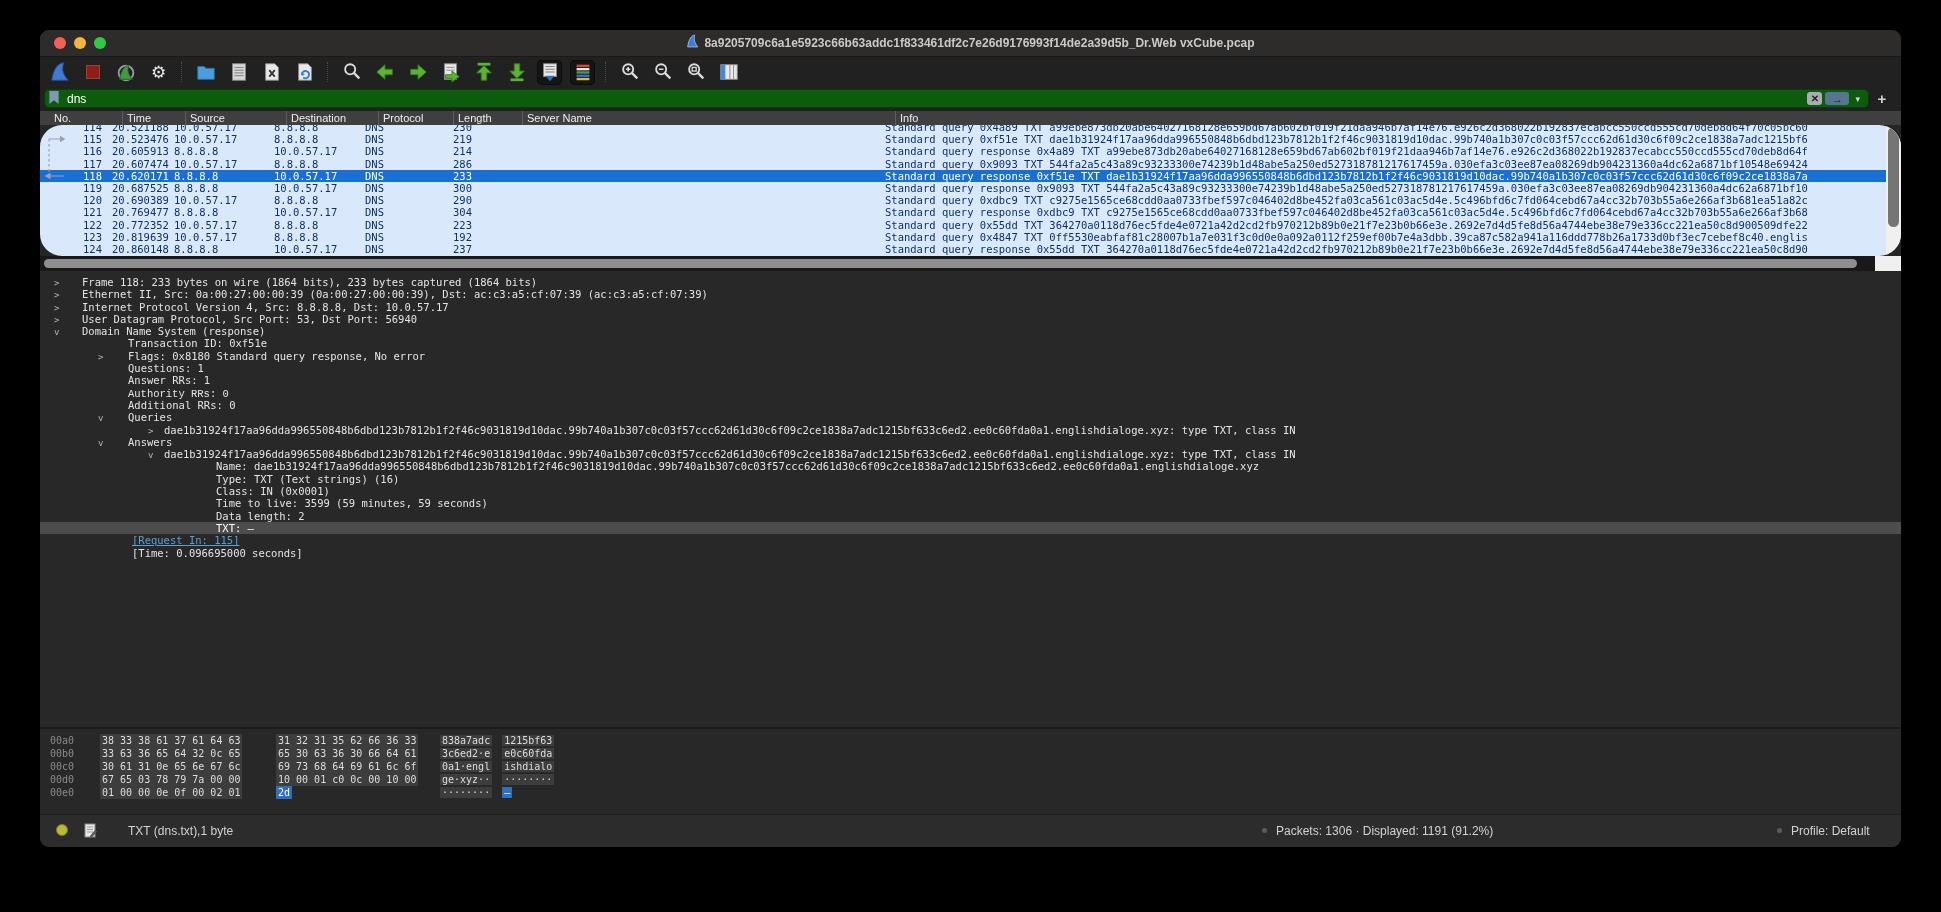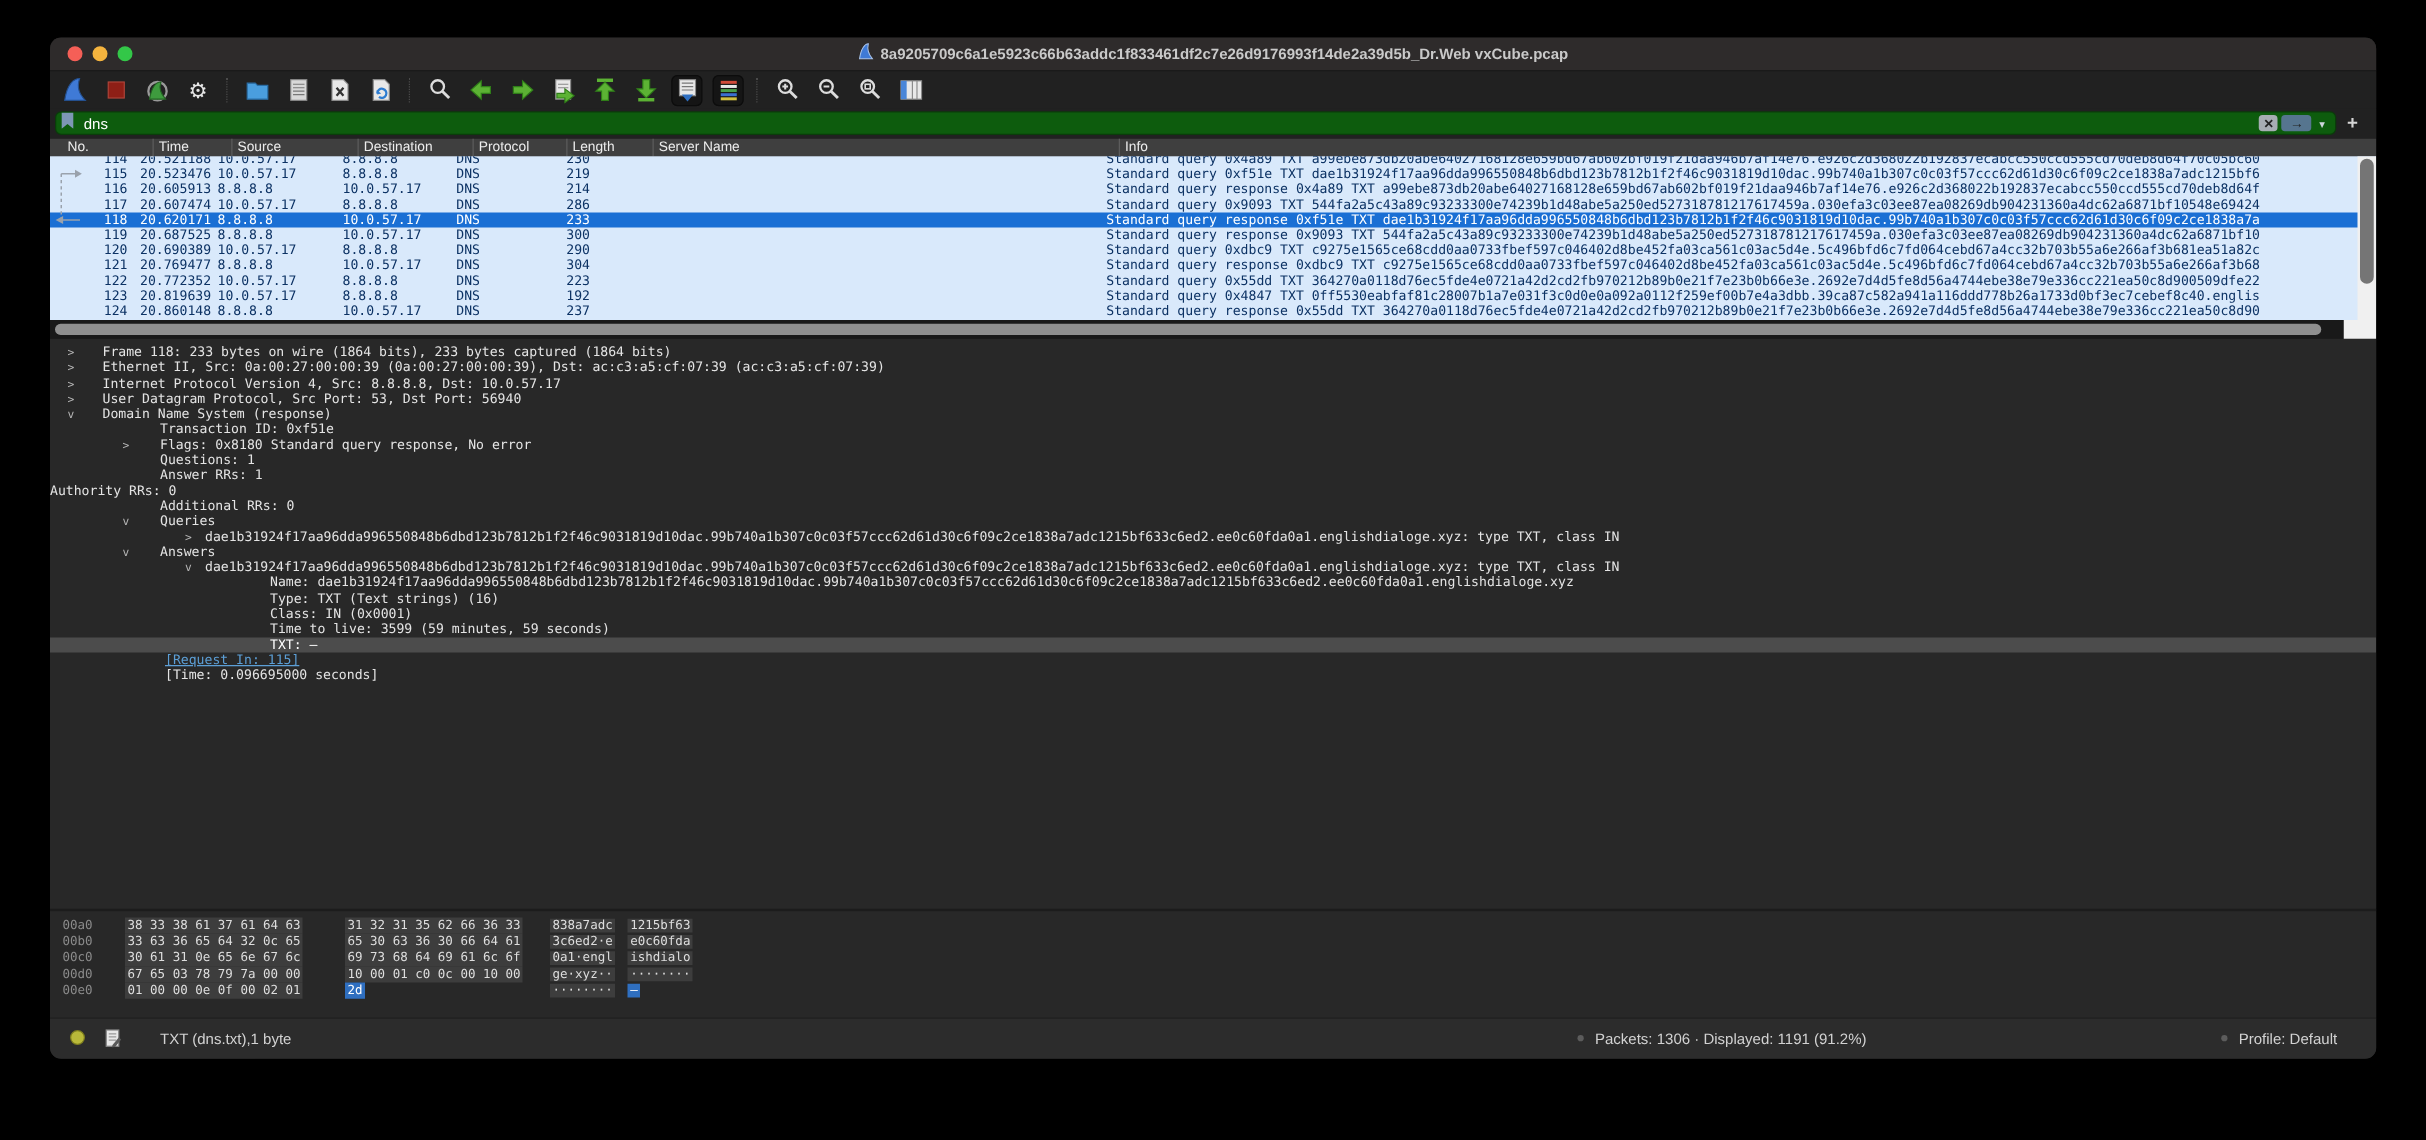--- a/index.html
+++ b/index.html
@@ -31,21 +31,21 @@
   .fbtn.clear{width:15px;background:#a7adb3;font-weight:700;}
   .fbtn.apply{width:24px;background:#56758f;margin-left:3px;font-weight:700;font-size:11px;}
   .fcaret{color:#cfd6dd;font-size:9px;margin:0 5px 0 6px;}
   .plus-btn{width:26px;text-align:center;color:#d5d5d5;font-size:15px;font-weight:700;}
   
   .list-header{height:14px;background:#3f3f3f;display:flex;flex:none;font-size:11px;color:#ededed;}
   .hc{border-left:1px solid #5c5c5c;padding-left:4px;line-height:14px;white-space:nowrap;overflow:hidden;flex:none;}
   .hc:first-child{border-left:none;padding-left:14px;}
   .c-no{width:68px;}.c-time{width:58px;}.c-src{width:96px;}.c-dst{width:87px;}
   .c-proto{width:70px;}.c-len{width:64px;}.c-srv{width:368px;}.c-info{flex:1;min-width:0;}
-  .rows-viewport{height:131px;position:relative;overflow:hidden;background:#d9e9fb;flex:none;}
+  .rows-viewport{height:131px;position:relative;overflow:hidden;background:#d9e9fb;flex:none;border-radius:22px;}
   .rows{margin-top:-4px;}
   .prow{height:12.2px;display:flex;font-family:"DejaVu Sans Mono",monospace;font-size:10.5px;
     color:#0c3264;line-height:12.2px;white-space:nowrap;}
   .prow>span{flex:none;overflow:hidden;}
   .prow .c-no{text-align:right;padding-right:6px;width:62px;}
   .prow .c-time,.prow .c-src,.prow .c-dst,.prow .c-proto{padding-left:4px;}
   .prow .c-len{padding-left:18px;}
   .prow .c-info{flex:1;min-width:0;}
   .prow.selected{background:#1a6fd4;color:#fff;}
   .vscroll{position:absolute;right:0;top:0;bottom:0;width:15px;background:#f0f0f0;}
@@ -395,30 +395,31 @@
   <div class="details">
       <div class="dline"><span class="arr" style="left: 14px;">&gt;</span><span class="txt" style="padding-left: 42px; display: inline-block;">Frame 118: 233 bytes on wire (1864 bits), 233 bytes captured (1864 bits)</span></div>
       <div class="dline"><span class="arr" style="left: 14px;">&gt;</span><span class="txt" style="padding-left: 42px; display: inline-block;">Ethernet II, Src: 0a:00:27:00:00:39 (0a:00:27:00:00:39), Dst: ac:c3:a5:cf:07:39 (ac:c3:a5:cf:07:39)</span></div>
       <div class="dline"><span class="arr" style="left: 14px;">&gt;</span><span class="txt" style="padding-left: 42px; display: inline-block;">Internet Protocol Version 4, Src: 8.8.8.8, Dst: 10.0.57.17</span></div>
       <div class="dline"><span class="arr" style="left: 14px;">&gt;</span><span class="txt" style="padding-left: 42px; display: inline-block;">User Datagram Protocol, Src Port: 53, Dst Port: 56940</span></div>
       <div class="dline"><span class="arr" style="left: 14px;">v</span><span class="txt" style="padding-left: 42px; display: inline-block;">Domain Name System (response)</span></div>
       <div class="dline"><span class="txt" style="padding-left: 88px; display: inline-block;">Transaction ID: 0xf51e</span></div>
       <div class="dline"><span class="arr" style="left: 58px;">&gt;</span><span class="txt" style="padding-left: 88px; display: inline-block;">Flags: 0x8180 Standard query response, No error</span></div>
       <div class="dline"><span class="txt" style="padding-left: 88px; display: inline-block;">Questions: 1</span></div>
       <div class="dline"><span class="txt" style="padding-left: 88px; display: inline-block;">Answer RRs: 1</span></div>
-      <div class="dline"><span class="txt" style="display: inline-block;">Authority RRs: 0</span></div>
+      <div class="dline"><span class="txt" style="padding-left: 88px; display: inline-block; font-family: Liberation Mono, monospace;">Authority RRs: 0</span></div>
       <div class="dline"><span class="txt" style="padding-left: 88px; display: inline-block;">Additional RRs: 0</span></div>
       <div class="dline"><span class="arr" style="left: 58px;">v</span><span class="txt" style="padding-left: 88px; display: inline-block;">Queries</span></div>
       <div class="dline"><span class="arr" style="left: 108px;">&gt;</span><span class="txt" style="padding-left: 124px; display: inline-block;">dae1b31924f17aa96dda996550848b6dbd123b7812b1f2f46c9031819d10dac.99b740a1b307c0c03f57ccc62d61d30c6f09c2ce1838a7adc1215bf633c6ed2.ee0c60fda0a1.englishdialoge.xyz: type TXT, class IN</span></div>
       <div class="dline"><span class="arr" style="left: 58px;">v</span><span class="txt" style="padding-left: 88px; display: inline-block;">Answers</span></div>
       <div class="dline"><span class="arr" style="left: 108px;">v</span><span class="txt" style="padding-left: 124px; display: inline-block;">dae1b31924f17aa96dda996550848b6dbd123b7812b1f2f46c9031819d10dac.99b740a1b307c0c03f57ccc62d61d30c6f09c2ce1838a7adc1215bf633c6ed2.ee0c60fda0a1.englishdialoge.xyz: type TXT, class IN</span></div>
       <div class="dline"><span class="txt" style="padding-left: 176px; display: inline-block;">Name: dae1b31924f17aa96dda996550848b6dbd123b7812b1f2f46c9031819d10dac.99b740a1b307c0c03f57ccc62d61d30c6f09c2ce1838a7adc1215bf633c6ed2.ee0c60fda0a1.englishdialoge.xyz</span></div>
       <div class="dline"><span class="txt" style="padding-left: 176px; display: inline-block;">Type: TXT (Text strings) (16)</span></div>
       <div class="dline"><span class="txt" style="padding-left: 176px; display: inline-block;">Class: IN (0x0001)</span></div>
       <div class="dline"><span class="txt" style="padding-left: 176px; display: inline-block;">Time to live: 3599 (59 minutes, 59 seconds)</span></div>
+      <div class="dline"><span class="txt" style="padding-left: 176px; display: inline-block;">Data length: 2</span></div>
       <div class="dline sel"><span class="txt" style="padding-left: 176px; display: inline-block;">TXT: –</span></div>
       <div class="dline link"><span class="txt" style="padding-left: 92px; display: inline-block;">[Request In: 115]</span></div>
       <div class="dline"><span class="txt" style="padding-left: 92px; display: inline-block;">[Time: 0.096695000 seconds]</span></div>
     </div>
 
   <div class="hexpane">
       <div class="hrow">
         <span class="off">00a0</span>
         <span class="h1 hseg">38 33 38 61 37 61 64 63</span>
         <span class="h2 hseg">31 32 31 35 62 66 36 33</span>

